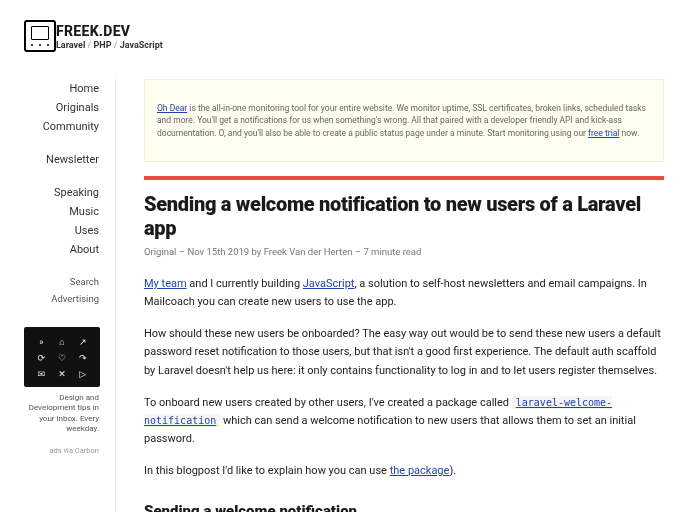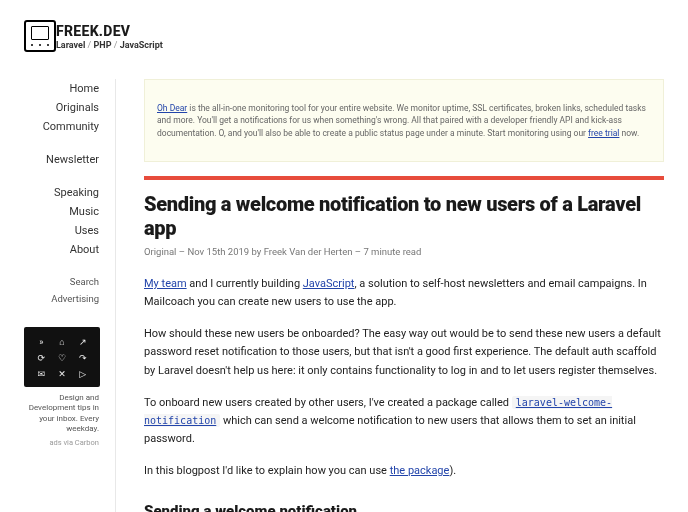--- a/index.html
+++ b/index.html
@@ -15,21 +15,21 @@
 .site-sub .sep{color:#999;font-weight:400}
 .layout{display:flex;gap:28px}
 .sidebar{width:92px;flex-shrink:0;text-align:right;border-right:1px solid #e8e8e8;padding-right:16px}
 .nav-group{margin-bottom:14px}
 .nav-item{font-size:11px;color:#333;padding:3px 0;cursor:pointer}
 .nav-small{font-size:9.5px;color:#555}
 .carbon{margin-top:20px}
 .carbon-img{width:76px;height:60px;background:#111;border-radius:2px;display:grid;grid-template-columns:repeat(3,1fr);grid-template-rows:repeat(3,1fr);padding:10px;gap:6px;margin-left:auto}
 .carbon-img div{color:#eee;font-size:9px;display:flex;align-items:center;justify-content:center}
 .carbon-txt{font-size:8px;color:#555;margin-top:6px;line-height:1.3}
-.carbon-via{font-size:7.5px;color:#999;margin-top:3px}
+.carbon-via{font-size:7.5px;color:#999;margin-top:11px}
 .main{flex:1;min-width:0}
 .promo{background:#fdfdf0;border:1px solid #f0f0d8;padding:22px 12px;font-size:8.5px;line-height:1.45;color:#666;margin-bottom:14px}
 .promo a{color:#24a;text-decoration:underline}
 .hr-red{height:4px;background:#e74c3c;margin-bottom:12px}
 h1{font-size:20px;font-weight:900;line-height:1.2;margin-bottom:6px;letter-spacing:-0.3px}
 .meta{font-size:9.5px;color:#777;margin-bottom:18px}
 .content p{font-size:11px;line-height:1.65;margin-bottom:14px;color:#222}
 .content a{color:#24a;text-decoration:underline}
 .content code{font-family:Menlo,Consolas,monospace;font-size:10px;background:#f5f5f5;padding:1px 4px;border-radius:2px;text-decoration:underline;color:#24a}
 h2{font-size:15px;font-weight:900;margin-top:22px;margin-bottom:25px}

